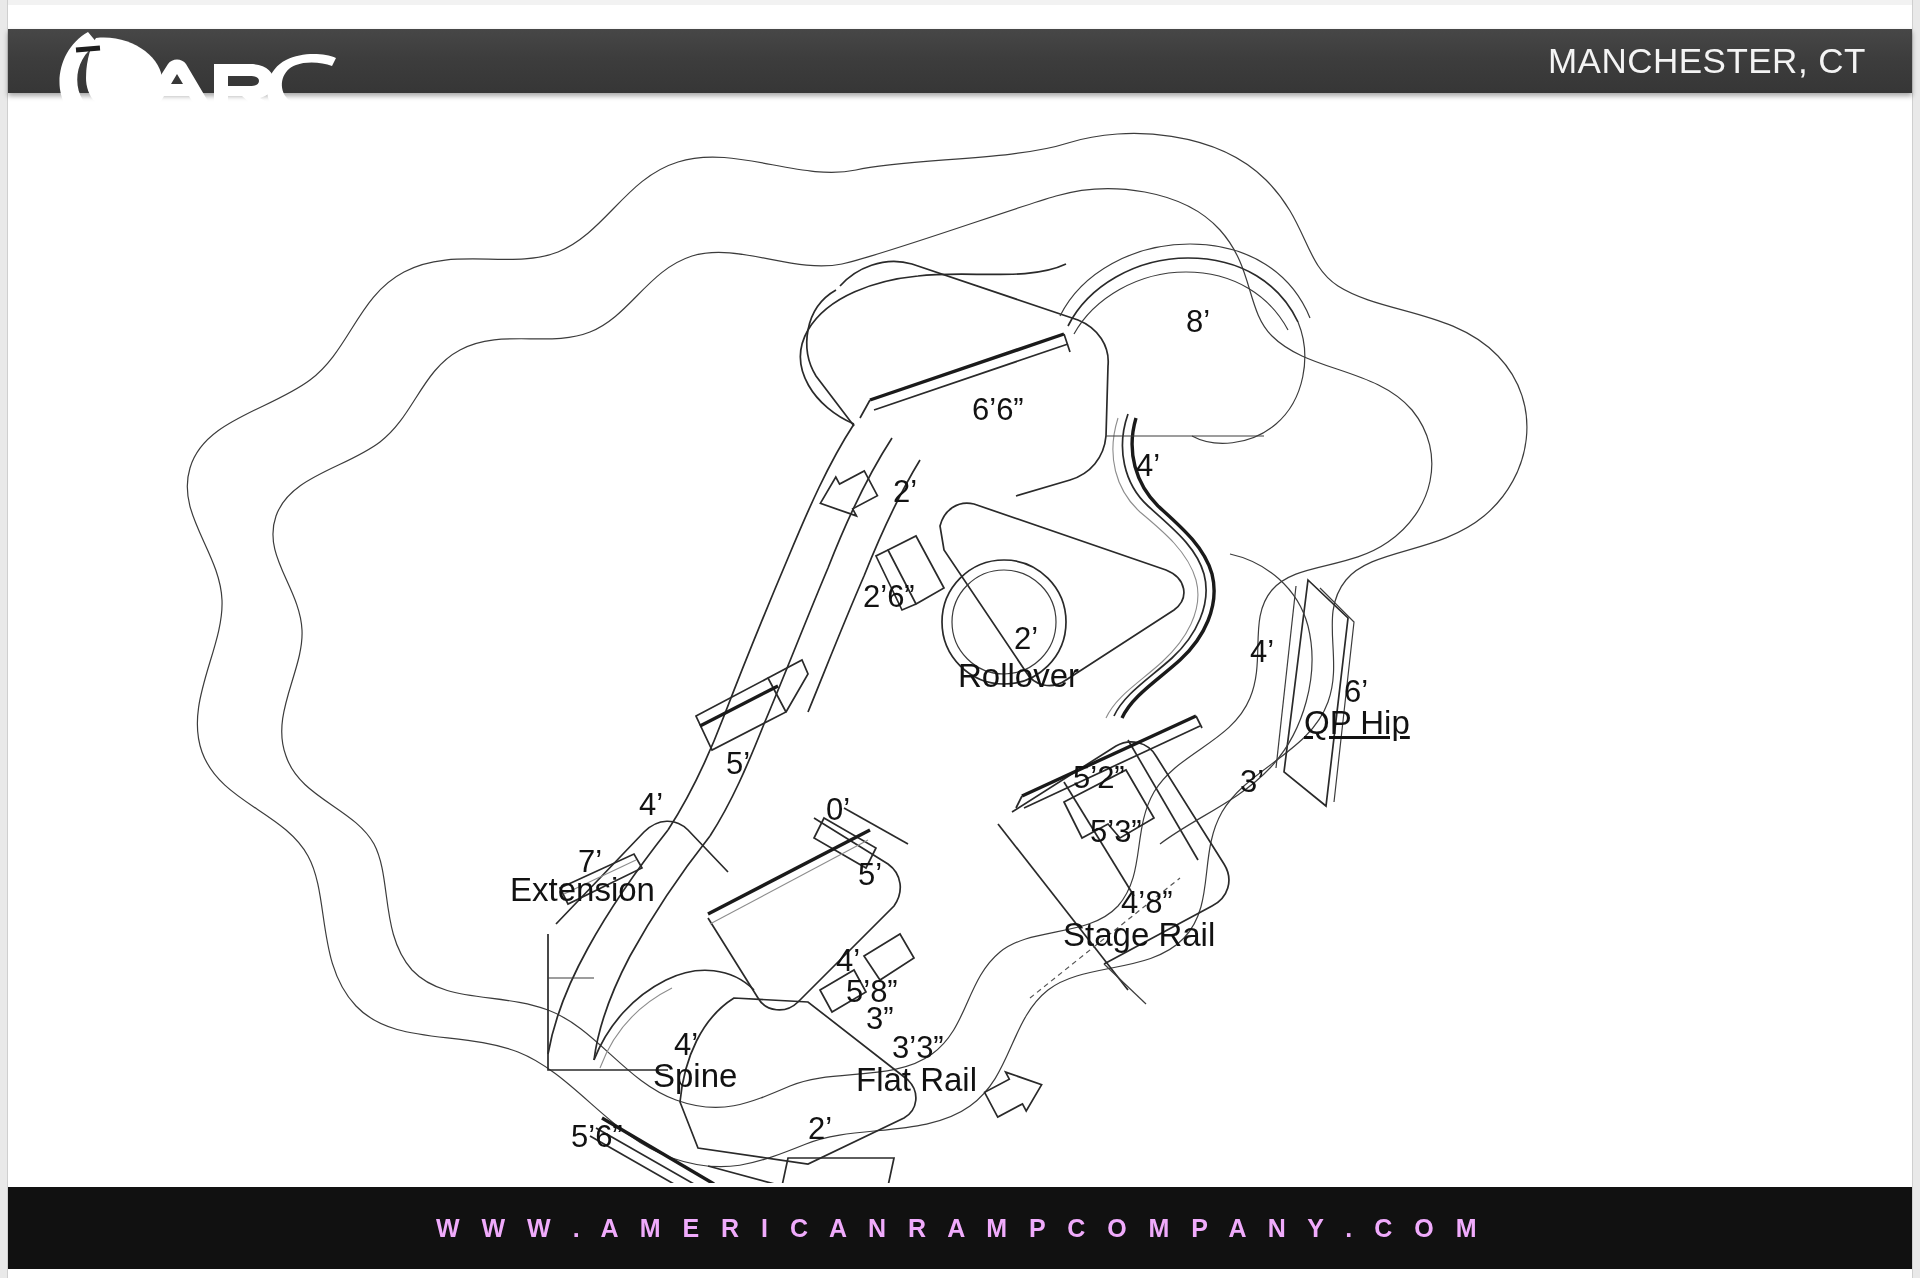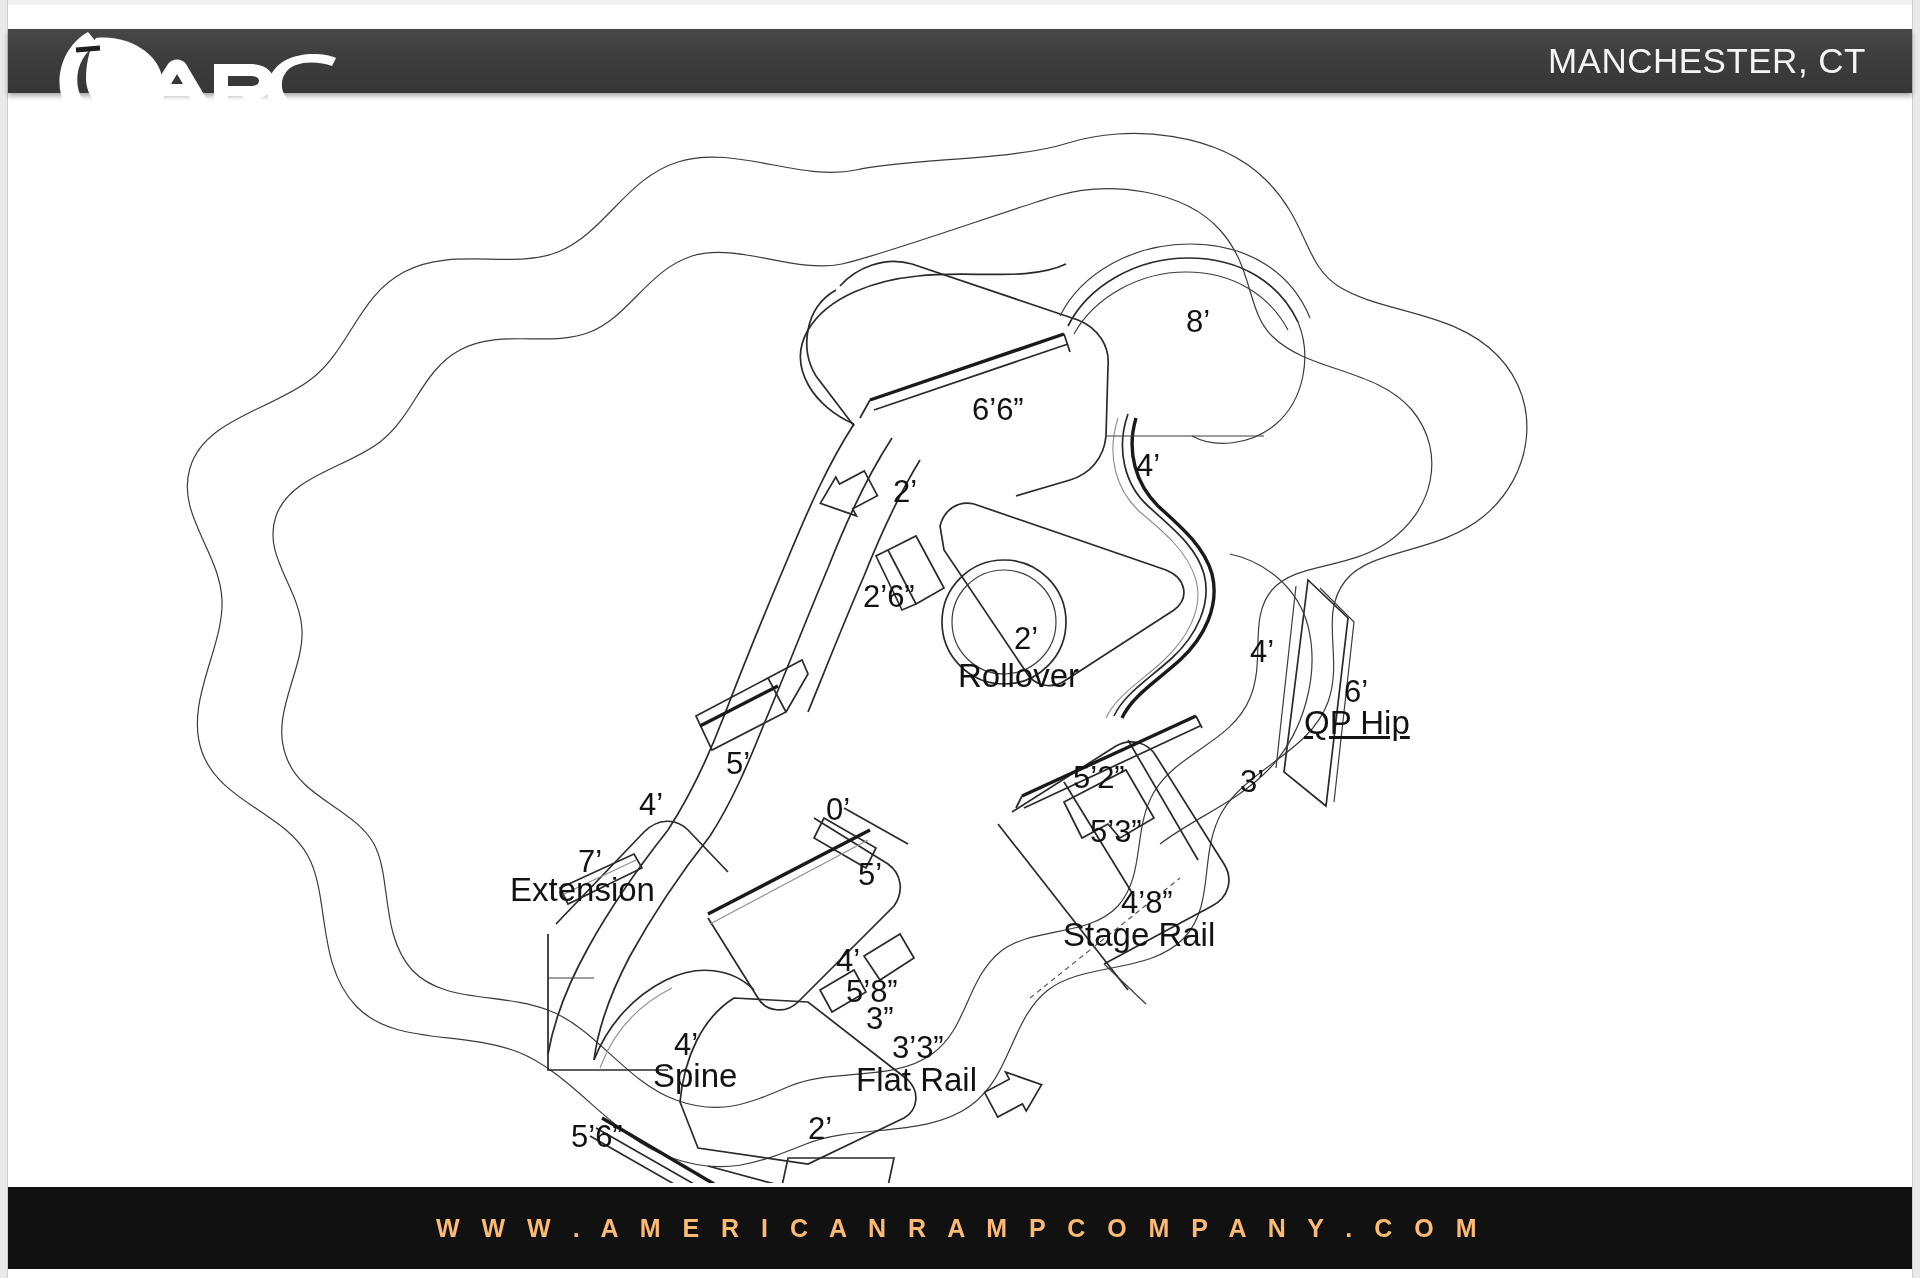--- a/index.html
+++ b/index.html
@@ -83,21 +83,21 @@
     left: 8px;
     right: 8px;
     bottom: 9px;
     height: 82px;
     background: #111111;
     display: flex;
     align-items: center;
     justify-content: center;
   }
   #footer-url {
-    color: #fdba74;
+    color: #f0abfc;
     font-size: 25px;
     letter-spacing: 7.5px;
     font-weight: 700;
     white-space: nowrap;
   }
 
   
   #drawing-area {
     position: absolute;
     left: 8px;

